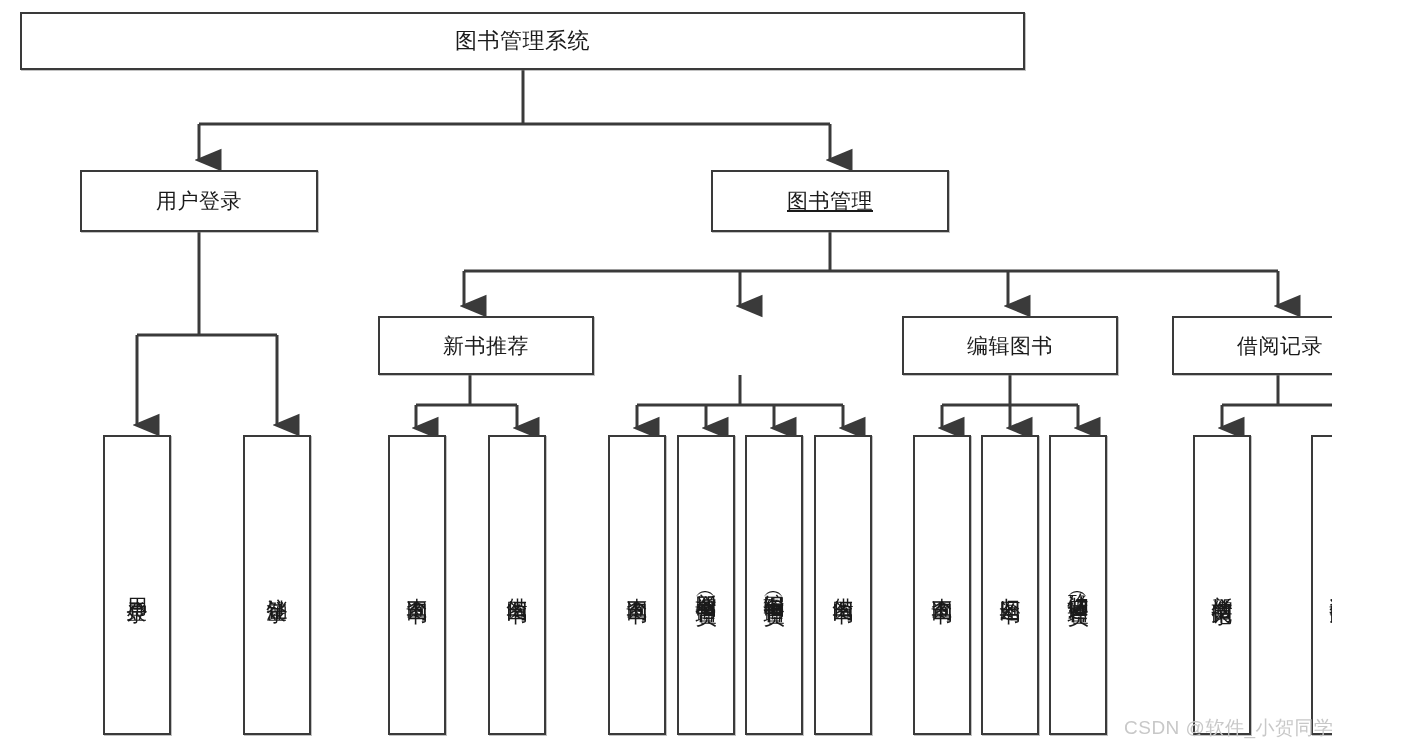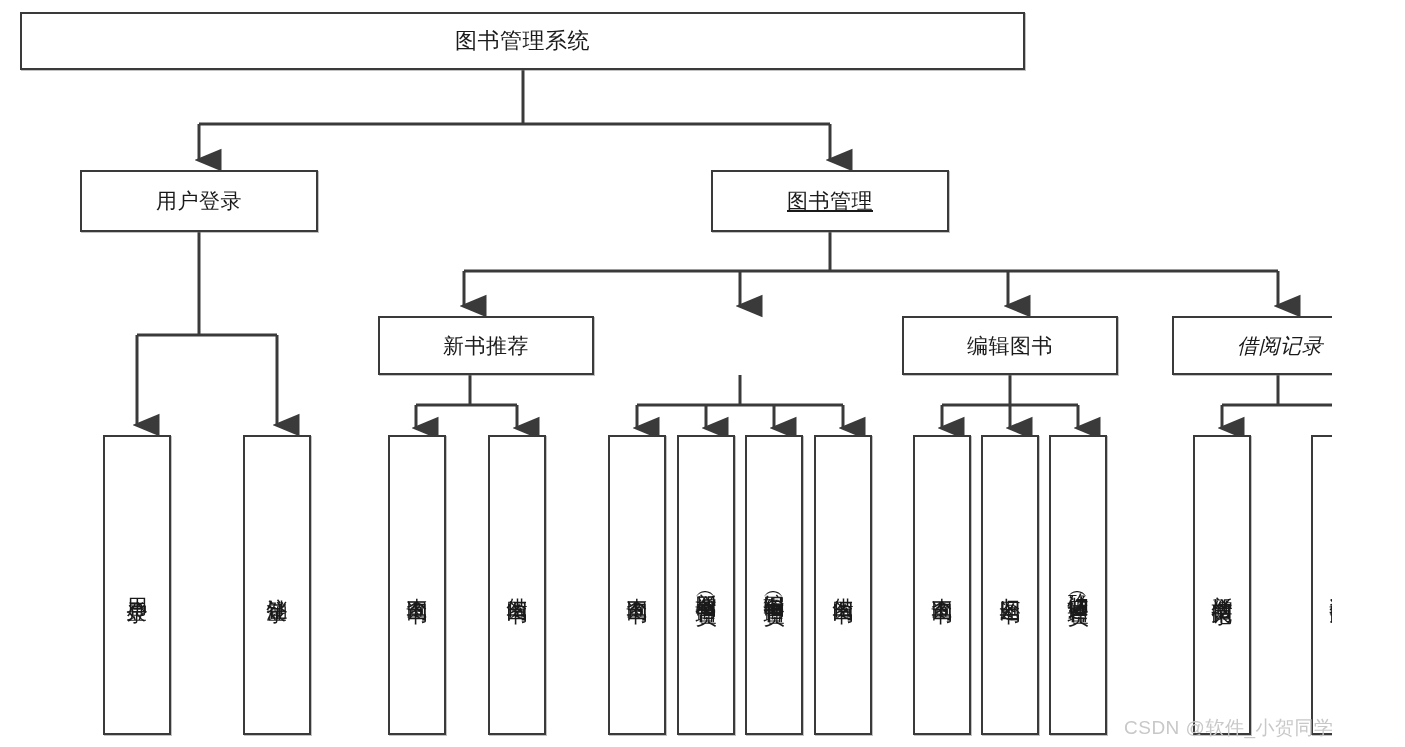--- a/index.html
+++ b/index.html
@@ -147,21 +147,21 @@
 
   <div class="node h" style="left:378px; top:316px; width:216px; height:59px;">
     <span class="node-label">新书推荐</span>
   </div>
 
 
   <div class="node h" style="left:902px; top:316px; width:216px; height:59px;">
     <span class="node-label">编辑图书</span>
   </div>
 
-  <div class="node h" style="left:1172px; top:316px; width:216px; height:59px;font-style:italic;">
+  <div class="node h" style="left:1172px; top:316px; width:216px; height:59px;">
     <span class="node-label">借阅记录</span>
   </div>
 
   <div class="node v" style="left:103px; top:435px; width:68px; height:300px;">
     <span class="node-label">用户登录</span>
   </div>
 
   <div class="node v" style="left:243px; top:435px; width:68px; height:300px;">
     <span class="node-label">注销登录</span>
   </div>

